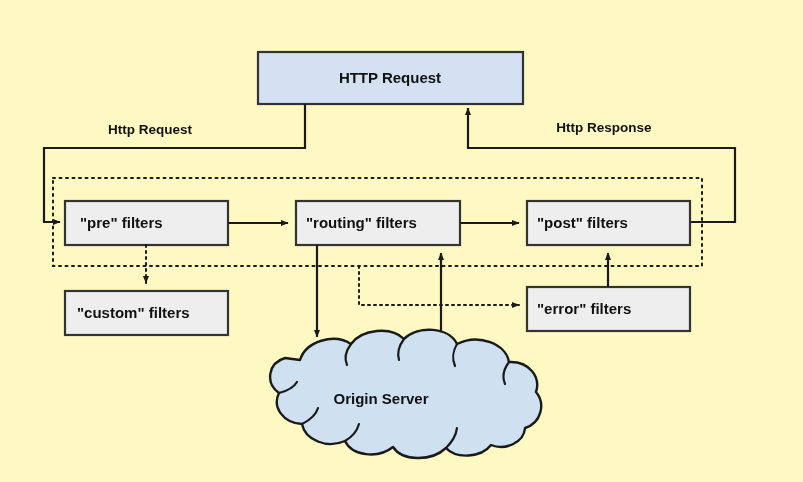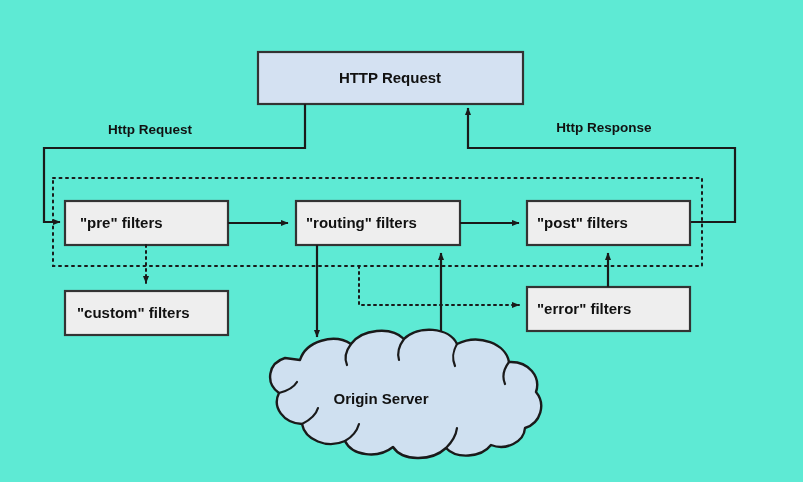--- a/index.html
+++ b/index.html
@@ -1,18 +1,18 @@
 <!DOCTYPE html>
 <html><head>
 <meta charset="utf-8">
 <style>
   html,body{margin:0;padding:0;background:#ffffff;}
   body{width:803px;height:482px;overflow:hidden;
        font-family:"Liberation Sans",sans-serif;}
-  #diagram-root{position:relative;width:803px;height:482px;background:#5eead4;}
+  #diagram-root{position:relative;width:803px;height:482px;background:#fef9c3;}
   svg#canvas{position:absolute;left:0;top:0;width:803px;height:482px;}
   .box-fill{fill:#eeeeee;stroke:#333333;stroke-width:2.2;}
   .box-blue{fill:#d4e1f2;stroke:#333333;stroke-width:2.2;}
   .cloud-fill{fill:#cfe0f0;stroke:#1a1a1a;stroke-width:2.4;stroke-linejoin:round;}
   .flow{stroke:#1a1a1a;stroke-width:2.2;fill:none;}
   .flow-dot{stroke:#1a1a1a;stroke-width:2.0;fill:none;stroke-dasharray:2 4;stroke-linecap:round;}
   .zone{stroke:#1a1a1a;stroke-width:2.0;fill:none;stroke-dasharray:2 4.5;stroke-linecap:round;}
   .lbl{font-family:"Liberation Sans",sans-serif;font-weight:bold;fill:#111111;}
   .lbl-box{font-size:15px;}
   .lbl-edge{font-size:13.5px;}

